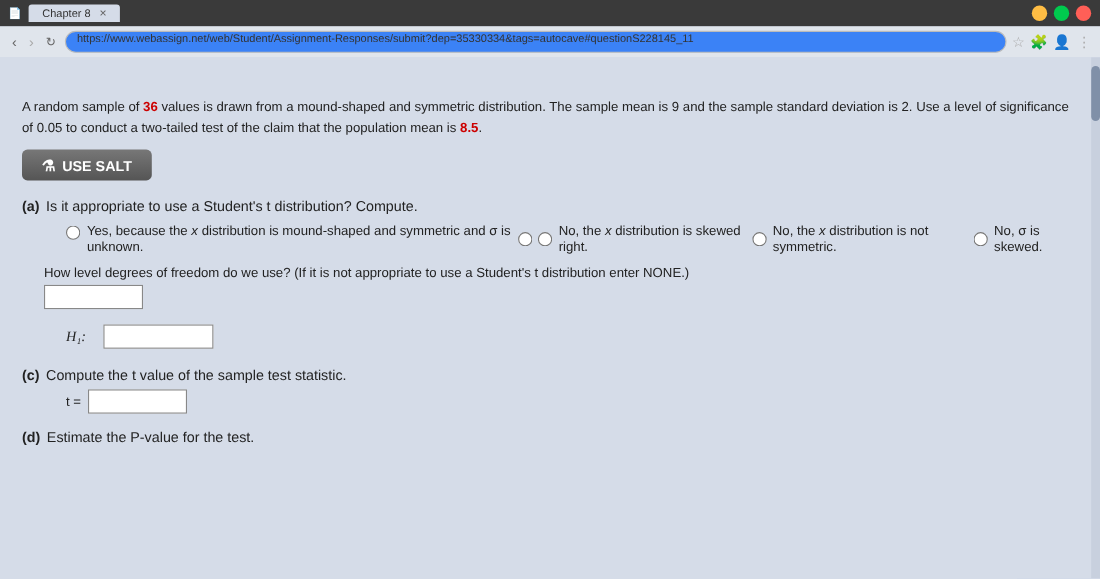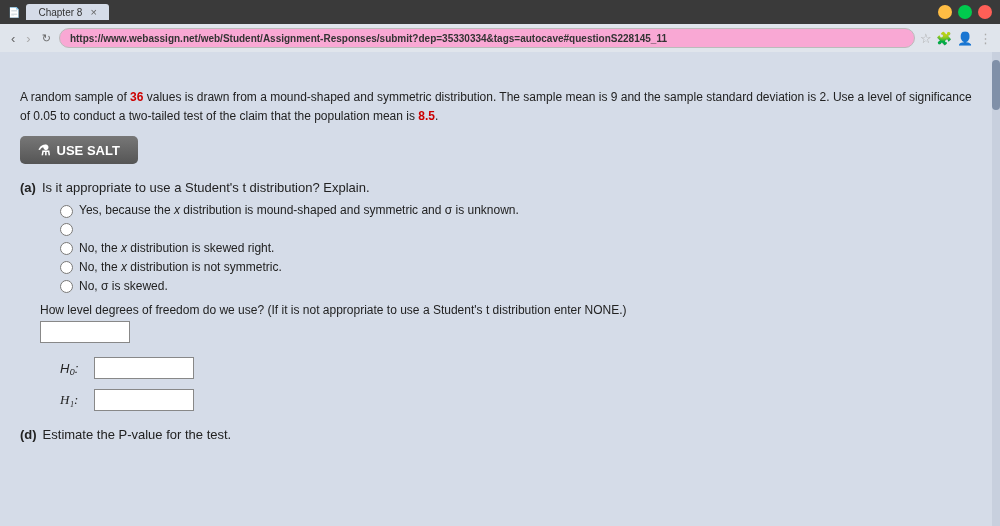--- a/index.html
+++ b/index.html
@@ -24,21 +24,21 @@
   <div style="flex:1;"></div>
   <div style="width:14px;height:14px;background:#ffbd44;border-radius:50%;"></div>
   <div style="width:14px;height:14px;background:#00ca4e;border-radius:50%;"></div>
   <div style="width:14px;height:14px;background:#ff5f57;border-radius:50%;"></div>
 </div>
 
 <div style="background:#e0e5ec; height:28px; display:flex; align-items:center; padding:2px 8px; gap:5px;">
   <div style="color:#666; font-size:13px; cursor:pointer; padding:0 3px;">‹</div>
   <div style="color:#aaa; font-size:13px; cursor:pointer; padding:0 3px;">›</div>
   <div style="color:#666; font-size:11px; cursor:pointer; padding:0 3px;">↻</div>
-  <div style="flex:1; background:#f9a8d4; border:1px solid #bbb; border-radius:10px; padding:1px 10px; font-size:10px; color:#333; height:20px; overflow:hidden; white-space:nowrap; display:flex; align-items:center;font-weight:bold;">
+  <div style="flex:1; background:#3b82f6; border:1px solid #bbb; border-radius:10px; padding:1px 10px; font-size:10px; color:#333; height:20px; overflow:hidden; white-space:nowrap; display:flex; align-items:flex-start;">
     <span style="font-size:10px; color:#333;">https://www.webassign.net/web/Student/Assignment-Responses/submit?dep=35330334&amp;tags=autocave#questionS228145_11</span>
   </div>
   <div style="font-size:13px; color:#aaa; cursor:pointer;">☆</div>
   <div style="font-size:13px; color:#aaa; cursor:pointer;">🧩</div>
   <div style="font-size:13px; color:#aaa; cursor:pointer;">👤</div>
   <div style="font-size:13px; color:#aaa; cursor:pointer;">⋮</div>
 </div>
 
 <div style="background:#d5dce8; padding:12px 20px; height:474px; overflow-y:auto; position:relative;">
 
@@ -46,24 +46,24 @@
     <span>A random sample of </span><span style="color:#cc0000; font-weight:bold;">36</span><span> values is drawn from a mound-shaped and symmetric distribution. The sample mean is 9 and the sample standard deviation is 2. Use a level of significance of 0.05 to conduct a two-tailed test of the claim that the population mean is </span><span style="color:#cc0000; font-weight:bold;">8.5</span><span>.</span>
   </div>
 
   <button style="background:linear-gradient(to bottom,#777,#555); color:white; border:none; border-radius:5px; padding:6px 18px; font-size:13px; font-weight:bold; cursor:pointer; display:flex; align-items:center; gap:6px; margin-bottom:16px;">
     <span style="font-size:14px;">⚗</span>
     <span>USE SALT</span>
   </button>
 
   <div style="margin-bottom:14px;">
     <div style="font-size:13px; color:#222; margin-bottom:8px;">
-      <strong style="margin-right:6px;">(a)</strong><span>Is it appropriate to use a Student's t distribution? Explain.</span>
+      <strong style="margin-right:6px;">(a)</strong><span>Is it appropriate to use a Student's t distribution? Compute.</span>
     </div>
 
-    <div style="display:flex; flex-direction:column; gap:5px; padding-left:40px;justify-content:space-between;">
+    <div style="display:flex; flex-direction:row; gap:5px; padding-left:40px;justify-content:space-between;">
       <label style="display:flex; align-items:flex-start; gap:6px; font-size:12px; color:#222; cursor:pointer;">
         <input type="radio" name="part_a_radio" style="margin-top: 2px; accent-color: rgb(85, 85, 85);">
         <span>Yes, because the <em>x</em> distribution is mound-shaped and symmetric and σ is unknown.</span>
       </label>
       <label style="display:flex; align-items:center; gap:6px; font-size:12px; color:#222; cursor:pointer;">
         <input type="radio" name="part_a_radio" style="accent-color: rgb(85, 85, 85);">
       </label>
       <label style="display:flex; align-items:center; gap:6px; font-size:12px; color:#222; cursor:pointer;">
         <input type="radio" name="part_a_radio" style="accent-color: rgb(85, 85, 85);">
         <span>No, the <em>x</em> distribution is skewed right.</span>
@@ -79,31 +79,36 @@
     </div>
 
     <div style="margin-top:10px; padding-left:20px;">
       <div style="font-size:12px; color:#222; margin-bottom:4px;">How level degrees of freedom do we use? (If it is not appropriate to use a Student's t distribution enter NONE.)</div>
       <input type="text" style="border: 1px solid rgb(136, 136, 136); background: white; width: 90px; height: 22px; padding: 2px 4px; font-size: 12px;">
     </div>
   </div>
 
   <div style="margin-bottom:16px;">
     <div style="padding-left:40px;">
-      <div style="display:flex; align-items:center; gap:6px; margin-bottom:10px;">
-        <span style="font-size:13px; font-style:italic; color:#222; min-width:28px;">H₀:</span>
-        <input type="text" style="border: 1px solid rgb(136, 136, 136); background: white; width: 100px; height: 22px; padding: 2px 4px; font-size: 12px;">
-      </div>
       <div style="display:flex; align-items:center; gap:6px;">
         <span style="font-size:13px; font-style:italic; color:#222; min-width:28px;font-family:Liberation Serif, serif;">H₁:</span>
         <input type="text" style="border: 1px solid rgb(136, 136, 136); background: white; width: 100px; height: 22px; padding: 2px 4px; font-size: 12px;">
       </div>
     </div>
   </div>
 
+  <div style="margin-bottom:14px;">
+    <div style="font-size:13px; color:#222; margin-bottom:6px;">
+      <strong style="margin-right:6px;">(c)</strong><span>Compute the t value of the sample test statistic.</span>
+    </div>
+    <div style="display:flex; align-items:center; gap:6px; padding-left:40px;">
+      <span style="font-size:12px; color:#222;">t =</span>
+      <input type="text" style="border: 1px solid rgb(136, 136, 136); background: white; width: 90px; height: 22px; padding: 2px 4px; font-size: 12px;">
+    </div>
+  </div>
 
   <div style="margin-bottom:14px;">
     <div style="font-size:13px; color:#222;">
       <strong style="margin-right:6px;">(d)</strong><span>Estimate the P-value for the test.</span>
     </div>
   </div>
 
   <div style="position:absolute; right:0; top:0; width:8px; height:100%; background:#c8d0de;">
     <div style="width:8px; height:50px; background:#8090a8; border-radius:4px; position:absolute; top:8px;"></div>
   </div>

